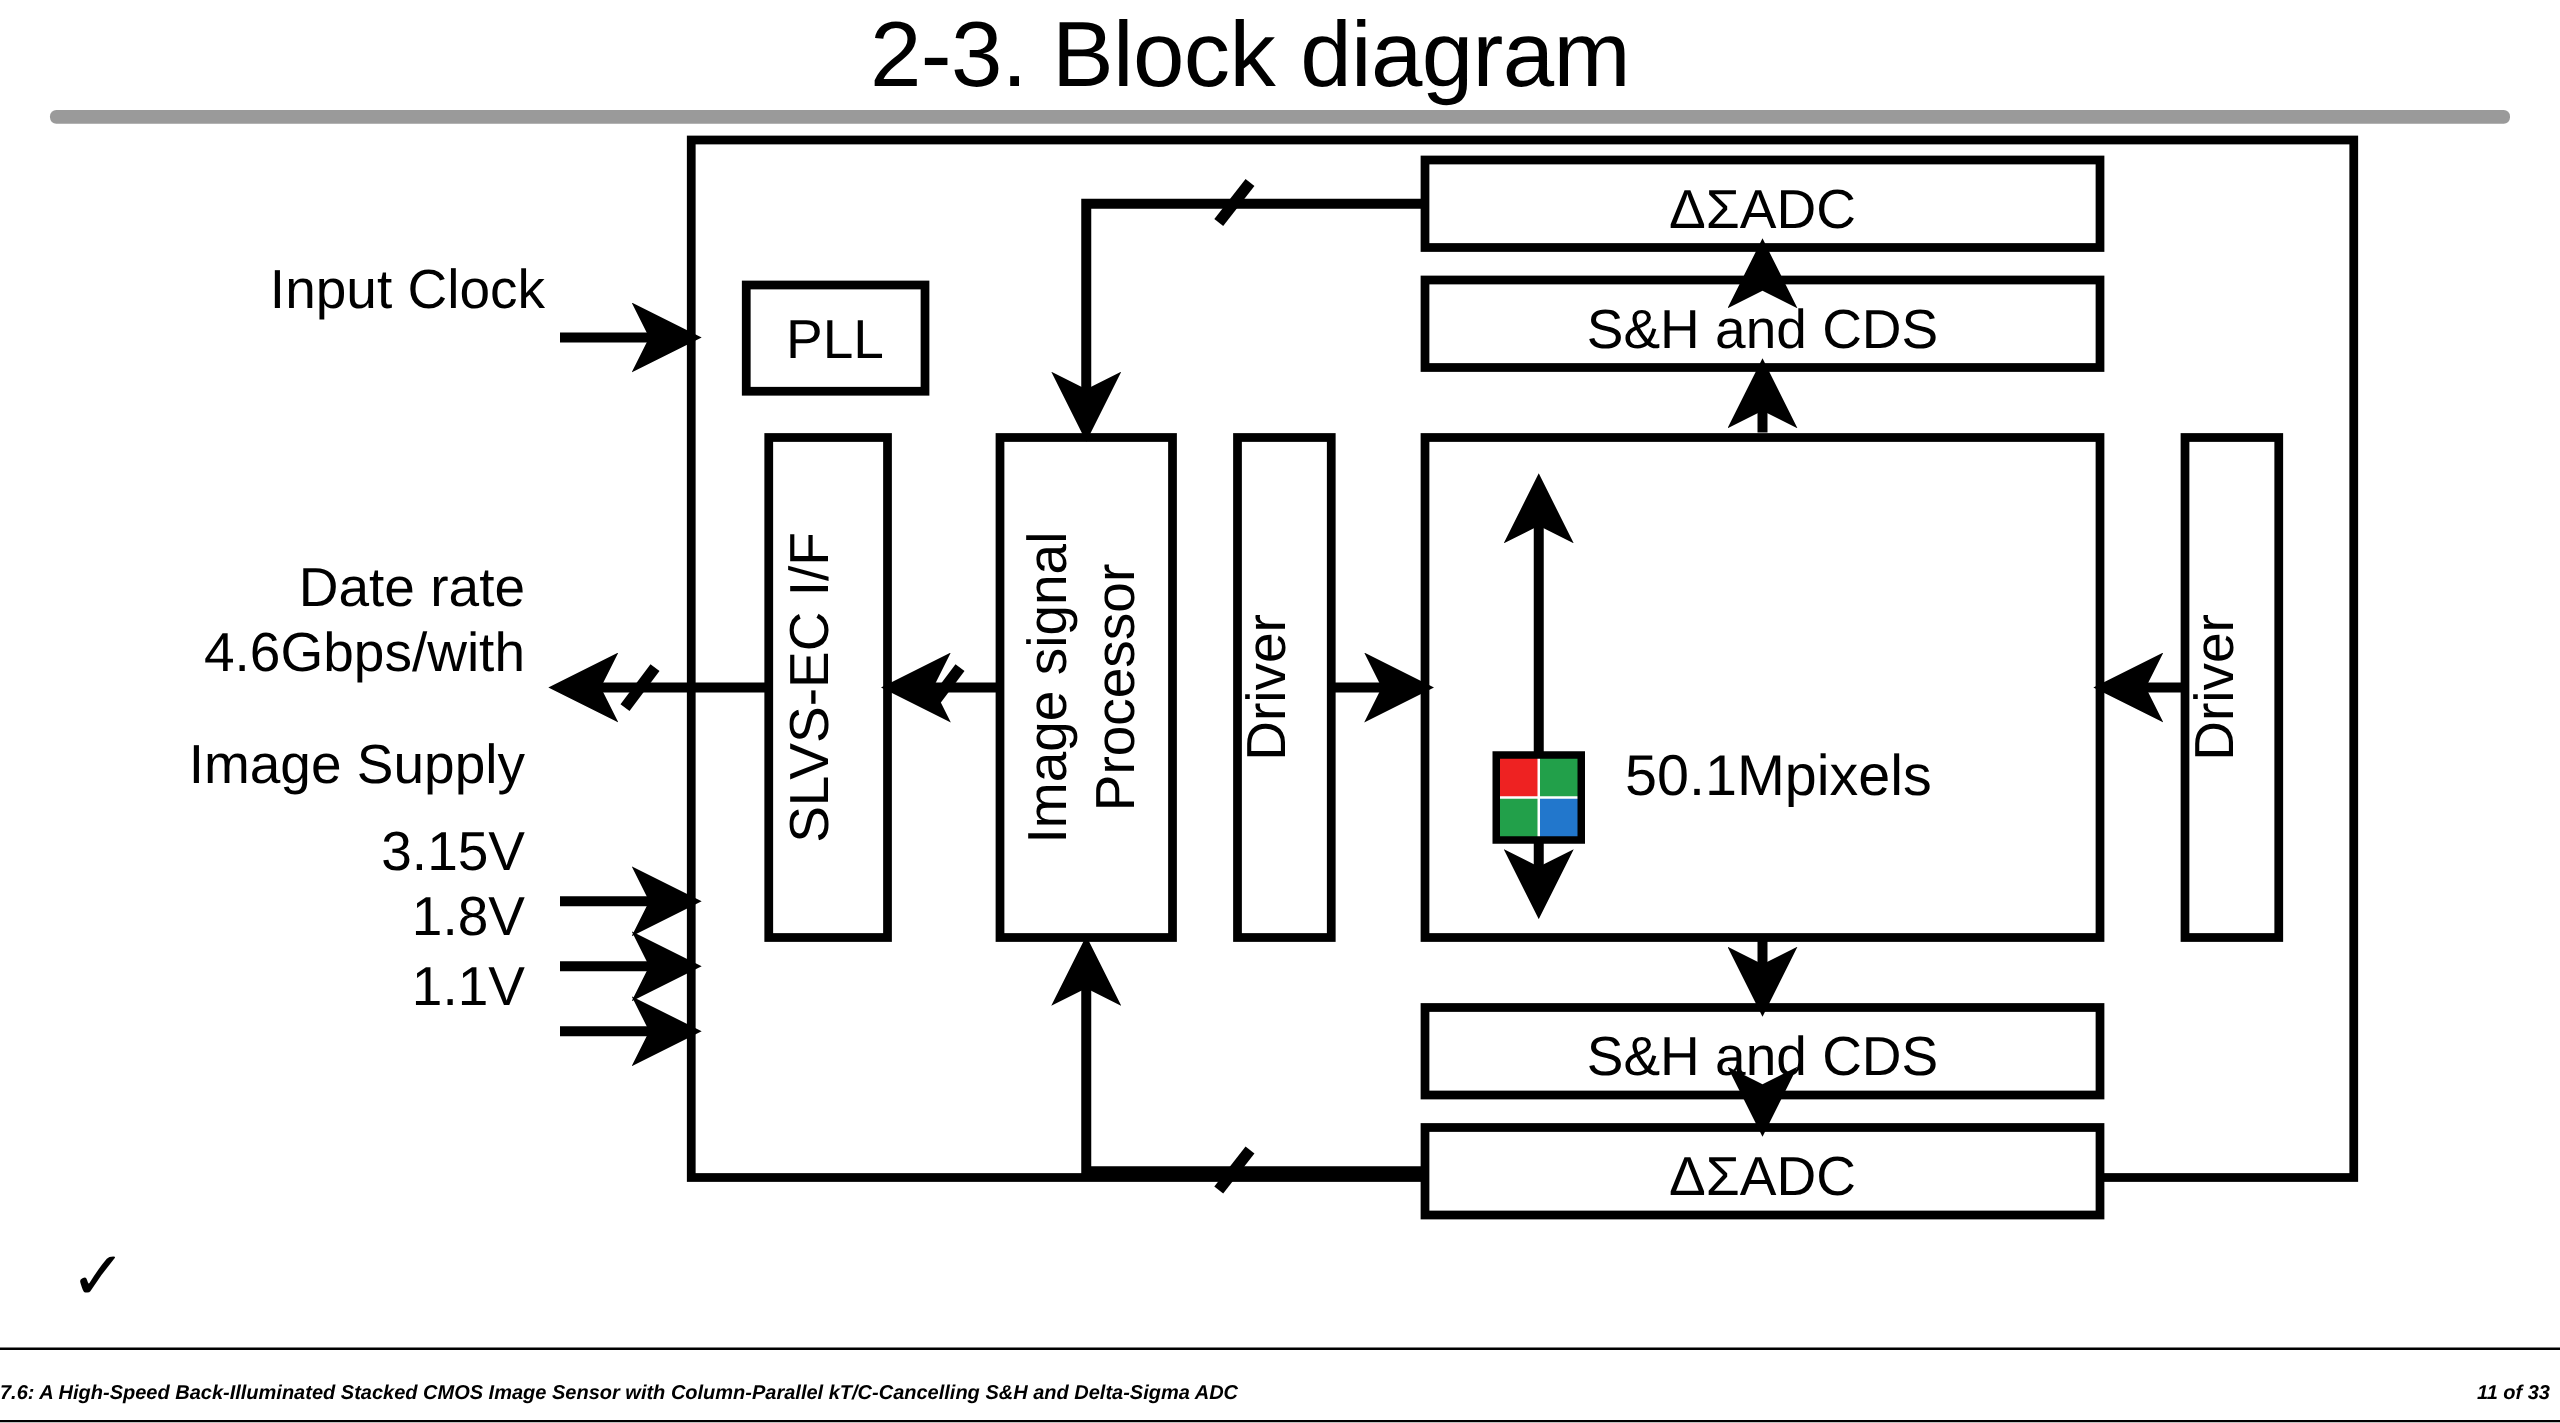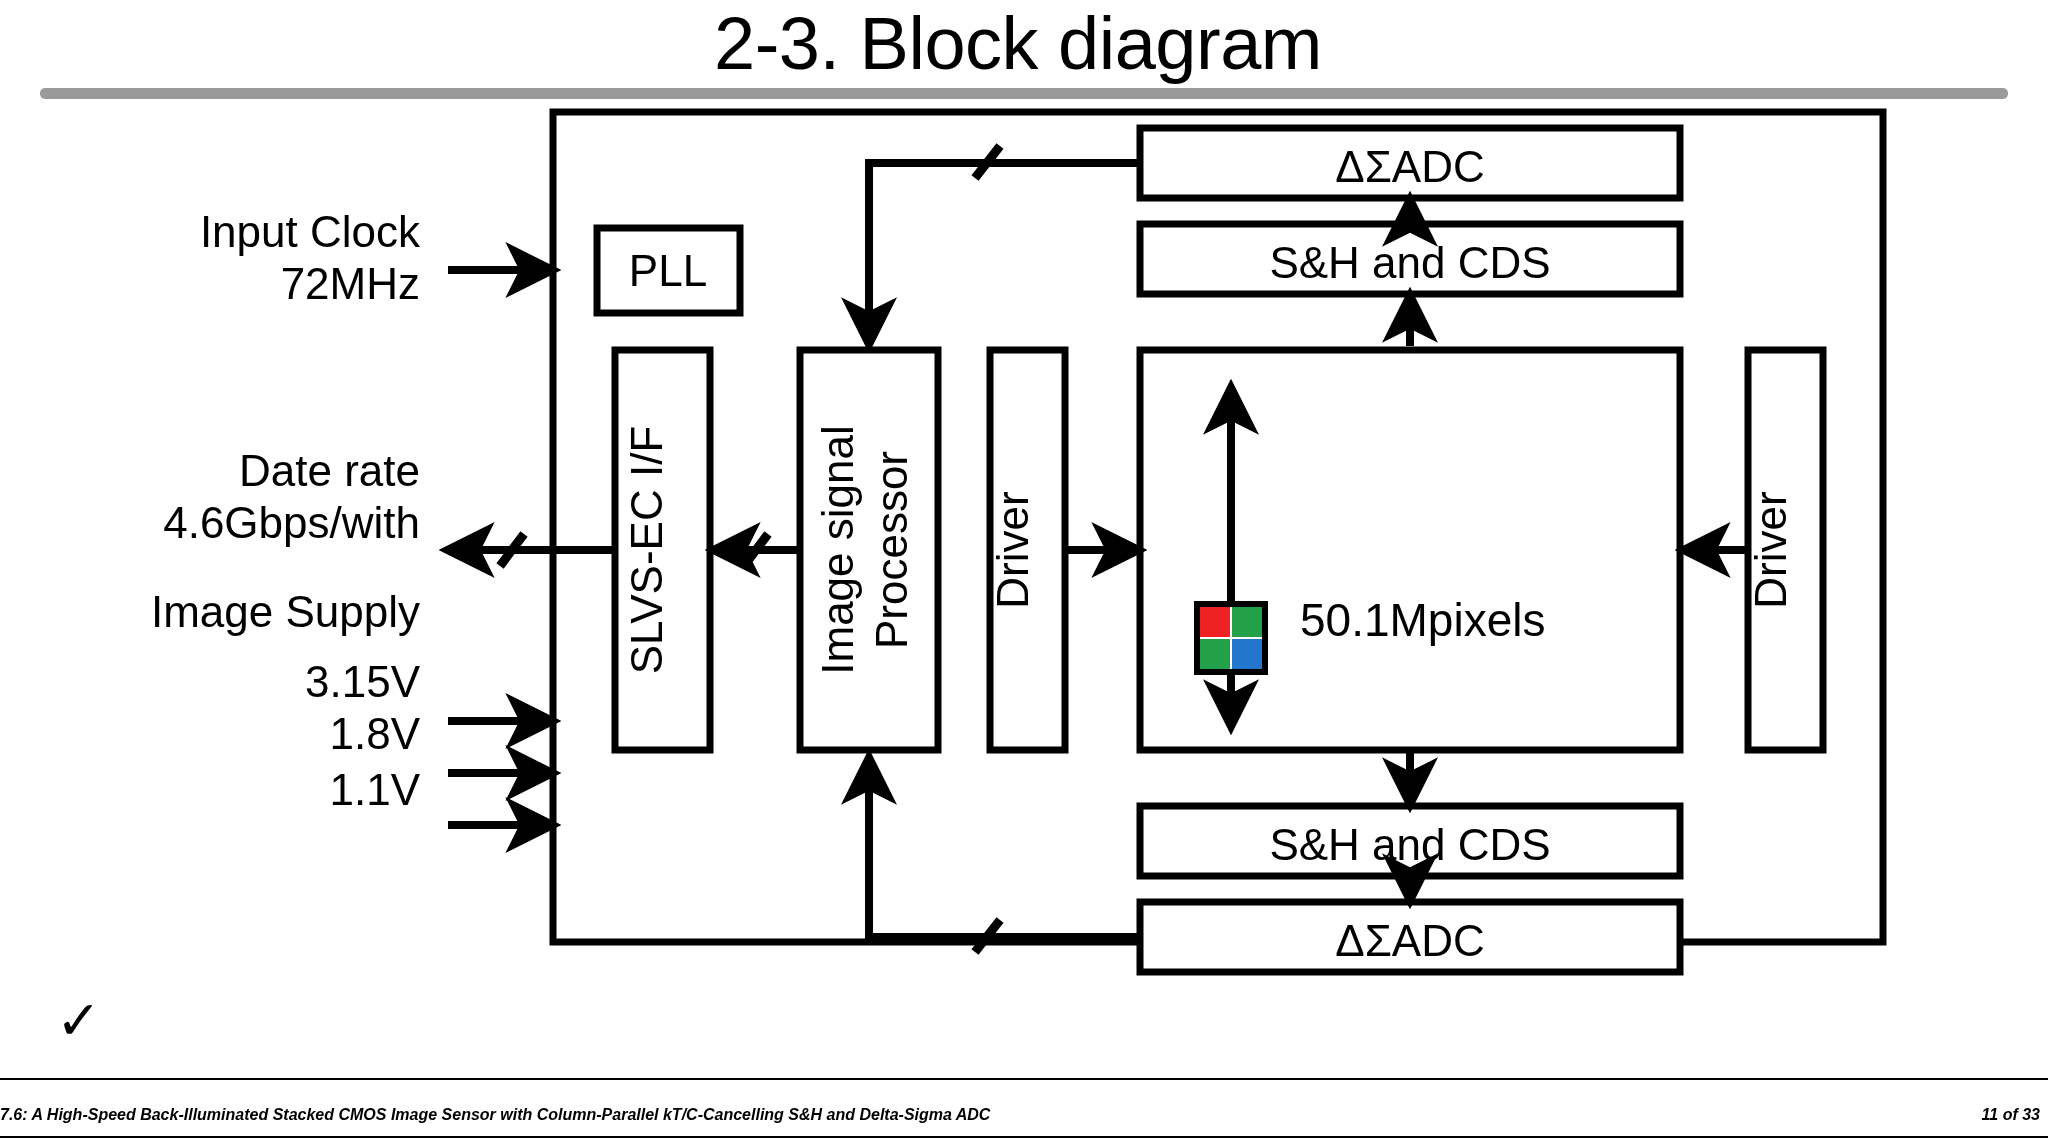--- a/index.html
+++ b/index.html
@@ -22,21 +22,20 @@
     position: absolute;
     left: 0;
     top: 2px;
     width: 2000px;
     text-align: center;
     font-size: 74px;
     font-weight: 400;
     line-height: 84px;
     letter-spacing: -0.5px;
     white-space: nowrap;
-    margin-left: 18px;
   }
 
   #title-rule {
     position: absolute;
     left: 40px;
     top: 88px;
     width: 1968px;
     height: 11px;
     background: #9a9a9a;
     border-radius: 5px;
@@ -146,23 +145,22 @@
     height: 2px;
     background: #000;
   }
 </style>
 </head>
 <body>
 
 <div id="slide-title">2-3. Block diagram</div>
 <div id="title-rule"></div>
 
-<div class="side-note" style="left:100px; top:206px; width:320px;">
+<div class="side-note" style="left:116px; top:206px; width:320px;">
   <div>Input Clock</div>
-  <div>72MHz</div>
 </div>
 
 <div class="side-note" style="left:40px; top:400px; width:380px;margin-top:45px;">
   <div>Date rate</div>
   <div>4.6Gbps/with</div>
 </div>
 
 <div class="side-note" style="left:60px; top:586px; width:360px;">
   <div>Image Supply</div>
 </div>

